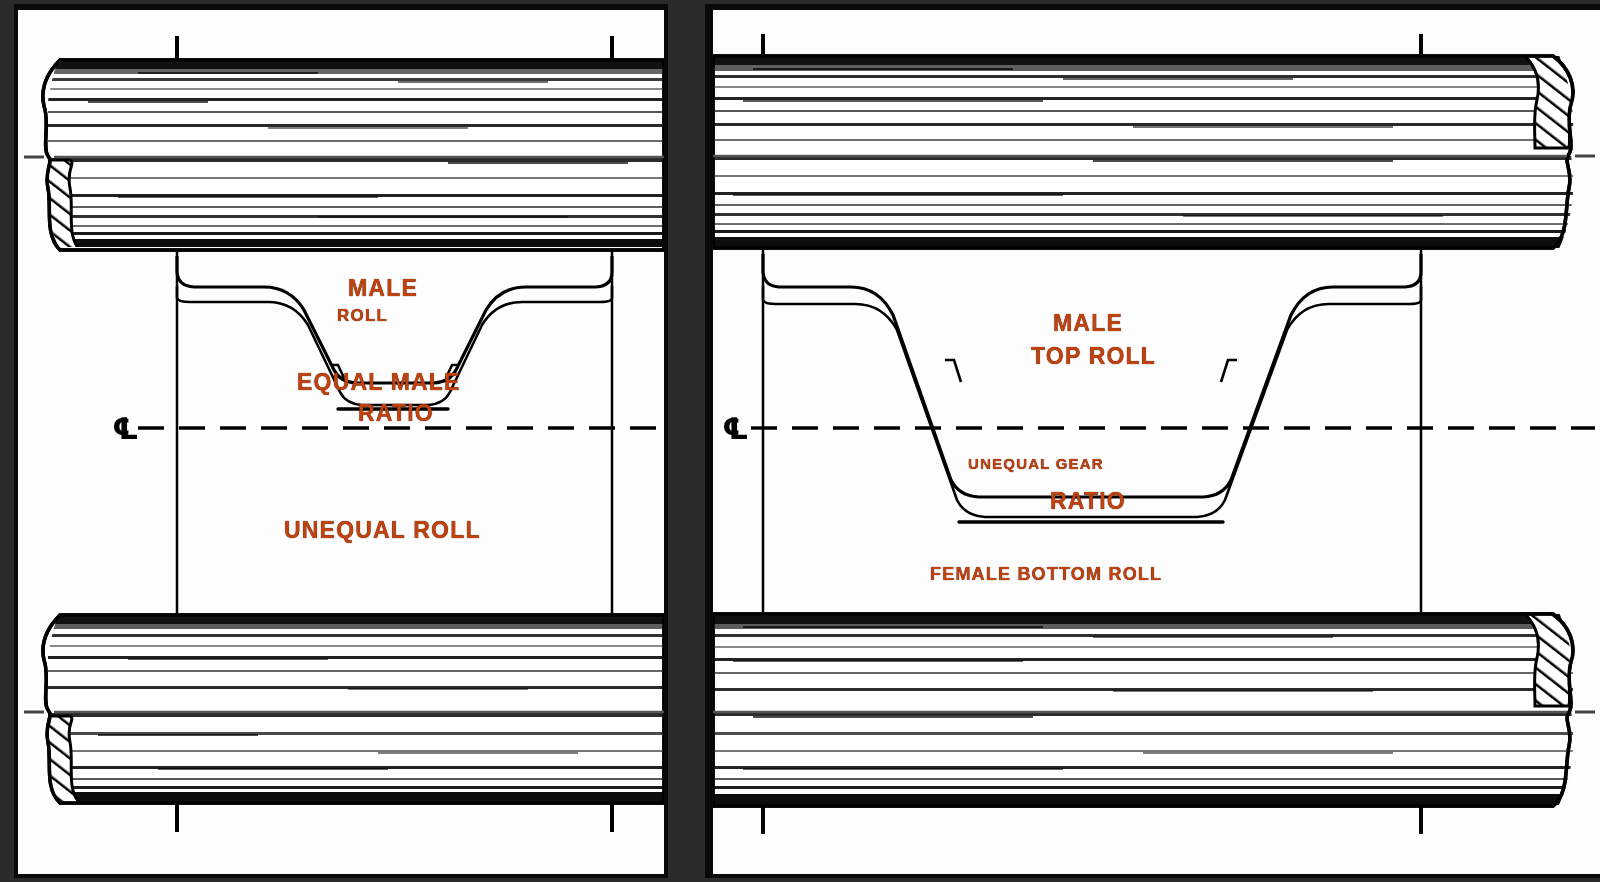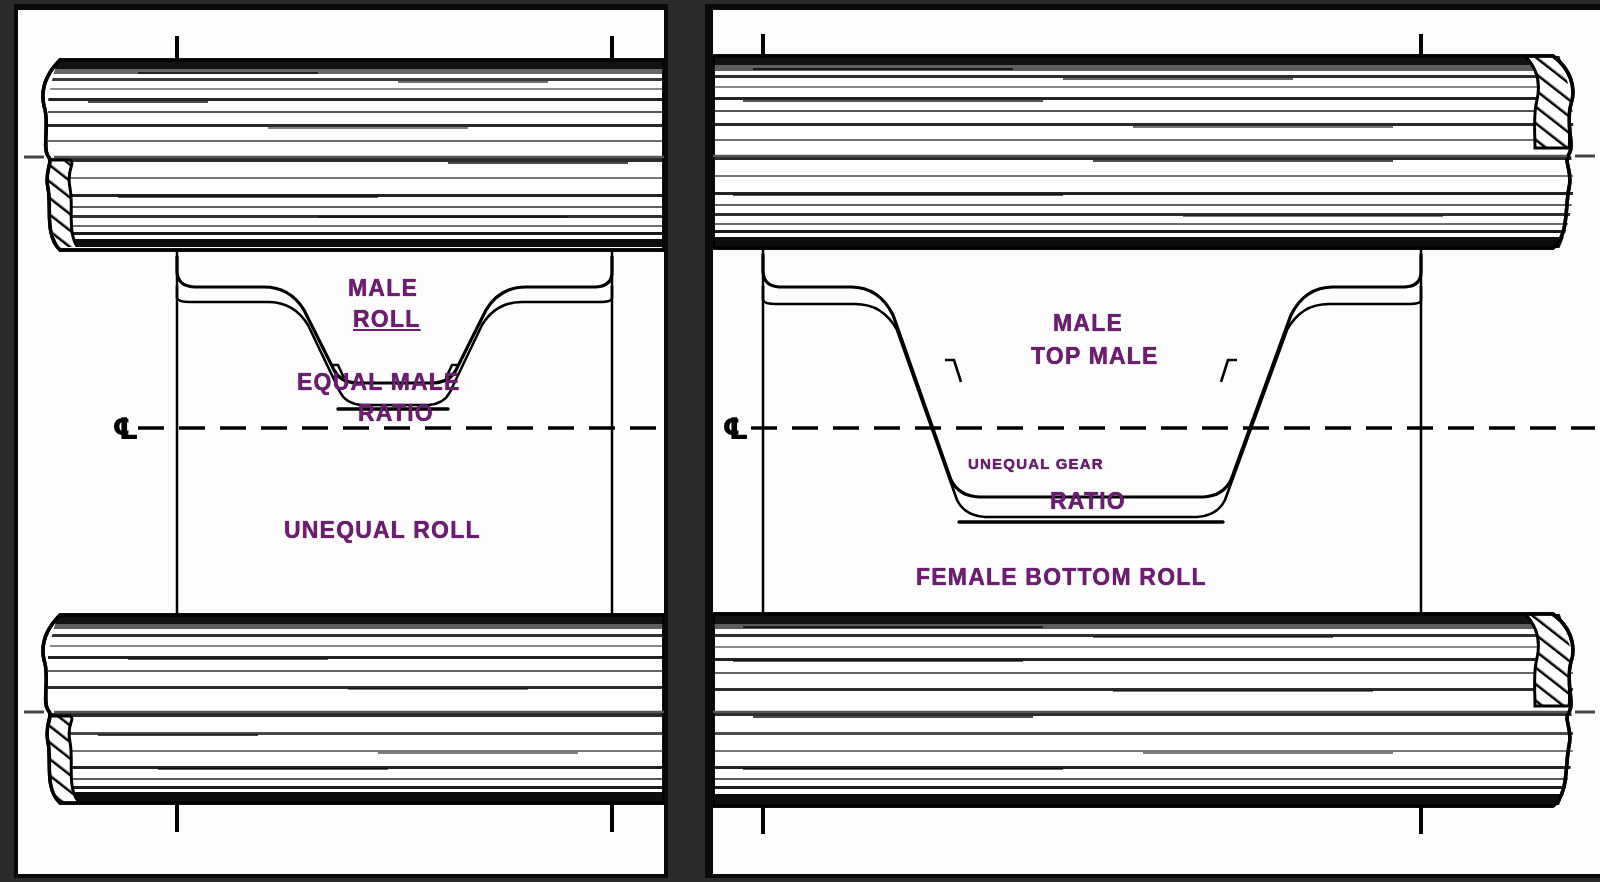--- a/index.html
+++ b/index.html
@@ -3,21 +3,21 @@
 <meta charset="utf-8">
 <style>
   html,body{margin:0;padding:0;background:#1c1c1c;}
   body{width:1600px;height:882px;overflow:hidden;font-family:"Liberation Sans",sans-serif;}
   #root{position:relative;width:1600px;height:882px;background:#2b2b2b;}
   .panel{position:absolute;background:#fdfdfd;box-sizing:border-box;}
   #panel-left{left:14px;top:4px;width:654px;height:874px;border:4px solid #0a0a0a;border-top-width:6px;}
   #panel-right{left:705px;top:4px;width:895px;height:874px;border-left:8px solid #0a0a0a;border-top:6px solid #0a0a0a;border-bottom:4px solid #0a0a0a;}
   .svgwrap{position:absolute;left:0;top:0;width:100%;height:100%;}
   svg{display:block;}
-  .lbl{position:absolute;color:#701a75;font-weight:bold;letter-spacing:1.2px;
+  .lbl{position:absolute;color:#c2410c;font-weight:bold;letter-spacing:1.2px;
        font-family:"Liberation Sans",sans-serif;white-space:nowrap;
        text-shadow:0 0 1px #000;text-align:right;}
   .cl-sym{position:absolute;color:#000;font-weight:bold;font-size:30px;
           font-family:"DejaVu Sans",sans-serif;line-height:1;}
 </style>
 </head>
 <body>
 
 <div id="root">
 
@@ -159,21 +159,21 @@
       </g>
 
       <line x1="159" y1="793" x2="159" y2="822" stroke="#000" stroke-width="4"></line>
       <line x1="594" y1="793" x2="594" y2="822" stroke="#000" stroke-width="4"></line>
     </svg>
     </div>
 
     <span class="cl-sym" style="left:94px;top:404px;">℄</span>
 
     <div class="lbl" style="left:330px;top:265px;font-size:23px;">MALE</div>
-    <div class="lbl" style="left:335px;top:296px;font-size:23px;text-decoration:underline;">ROLL</div>
+    <div class="lbl" style="left:319px;top:296px;font-size:17px;">ROLL</div>
 
     <div class="lbl" style="left:279px;top:359px;font-size:23px;">EQUAL  MALE</div>
     <div class="lbl" style="left:340px;top:390px;font-size:23px;">RATIO</div>
 
     <div class="lbl" style="left:266px;top:507px;font-size:23px;">UNEQUAL   ROLL</div>
   </div>
 
   <div class="panel" id="panel-right">
     <div class="svgwrap">
     <svg viewBox="0 0 887 864" width="887" height="864" preserveAspectRatio="none">
@@ -316,21 +316,21 @@
       </g>
 
       <line x1="50" y1="796" x2="50" y2="824" stroke="#000" stroke-width="4"></line>
       <line x1="708" y1="796" x2="708" y2="824" stroke="#000" stroke-width="4"></line>
     </svg>
     </div>
 
     <span class="cl-sym" style="left:9px;top:404px;">℄</span>
 
     <div class="lbl" style="left:340px;top:300px;font-size:23px;">MALE</div>
-    <div class="lbl" style="left:318px;top:333px;font-size:23px;">TOP  MALE</div>
+    <div class="lbl" style="left:318px;top:333px;font-size:23px;">TOP  ROLL</div>
 
     <div class="lbl" style="left:255px;top:445px;font-size:15px;">UNEQUAL  GEAR</div>
     <div class="lbl" style="left:337px;top:478px;font-size:23px;">RATIO</div>
 
-    <div class="lbl" style="left:203px;top:554px;font-size:23px;">FEMALE  BOTTOM  ROLL</div>
+    <div class="lbl" style="left:217px;top:554px;font-size:18px;">FEMALE  BOTTOM  ROLL</div>
   </div>
 
 </div>
 
 </body></html>

